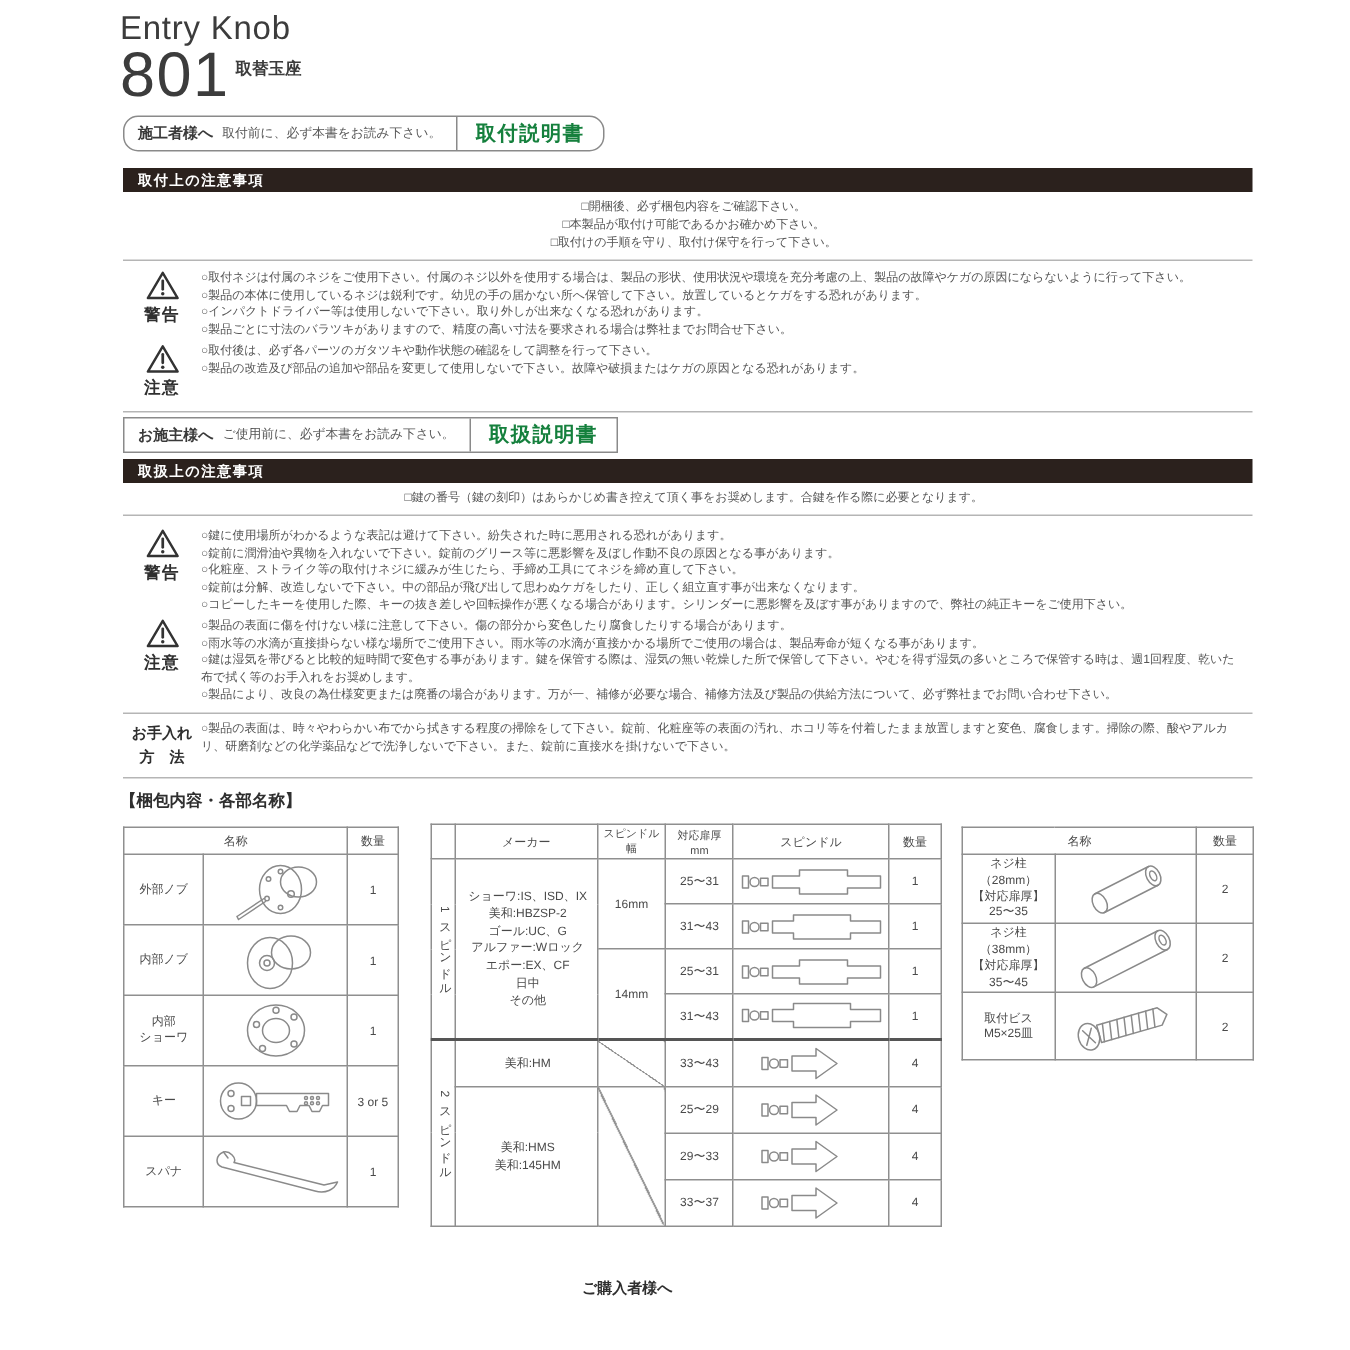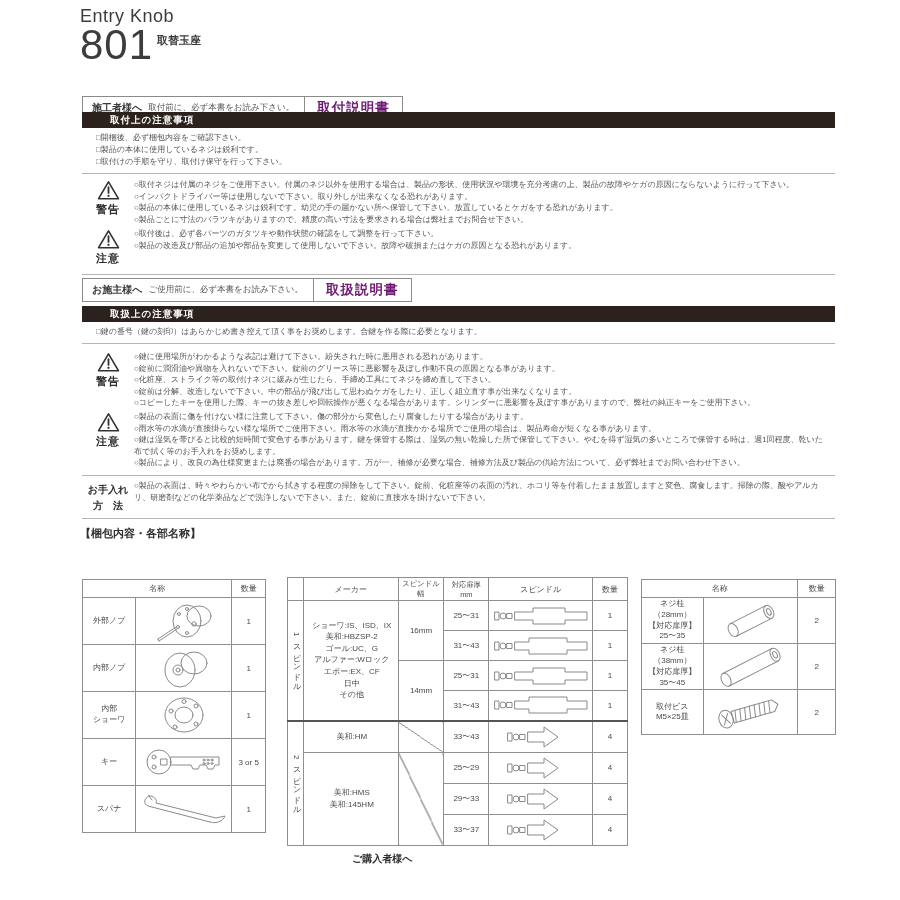--- a/index.html
+++ b/index.html
@@ -2,112 +2,112 @@
 <html><head>
 <meta charset="utf-8">
 <style>
   html,body{margin:0;padding:0;background:#fff;}
   .page{position:relative;width:900px;height:900px;background:#fff;overflow:hidden;
         font-family:"Liberation Sans","DejaVu Sans",sans-serif;color:#4a4a4a;}
   .pre{white-space:pre-line;}
 
   
   .title{position:absolute;left:80px;top:6px;color:#3c3c3c;}
-  .brand{font-size:18px;letter-spacing:.5px;font-weight:400;}
+  .brand{font-size:22px;letter-spacing:.5px;font-weight:400;}
   .modelrow{display:flex;align-items:flex-start;margin-top:-2px;}
   .model{font-size:42px;line-height:.95;font-weight:400;letter-spacing:1px;}
   .model-suffix{font-size:11px;font-weight:bold;margin:8px 0 0 4px;color:#3c3c3c;}
 
   
   .notice{position:absolute;left:82px;display:flex;align-items:stretch;border:1px solid #8a8a8a;height:22px;background:#fff;}
   .notice .lbl{font-weight:bold;font-size:10px;display:flex;align-items:center;padding:0 6px 0 9px;color:#3a3a3a;}
   .notice .txt{font-size:8.5px;display:flex;align-items:center;padding-right:10px;color:#555;}
   .notice .doc{border-left:1px solid #8a8a8a;display:flex;align-items:center;font-weight:bold;font-size:13.5px;
-               padding:0 12px;color:#701a75;letter-spacing:1px;}
+               padding:0 12px;color:#15803d;letter-spacing:1px;}
 
   
   .cbox{position:absolute;left:82px;width:753px;}
   .cbar{background:#2b211d;color:#fff;font-size:9.5px;font-weight:bold;height:16px;
-        display:flex;align-items:center;padding-left:28px;letter-spacing:1px;}
+        display:flex;align-items:center;padding-left:10px;letter-spacing:1px;}
   .csec{border-bottom:1px solid #b5b5b5;padding:4px 6px 5px 0;}
   .check-line,.o-line{font-size:8px;line-height:1.5;color:#555;}
-  .check-line{padding-left:14px;}
+  .check-line{padding-left:14px;text-align:center;}
   .warnrow{display:flex;align-items:flex-start;padding:4px 6px 4px 0;}
   .iconcol{width:52px;flex:0 0 52px;display:flex;flex-direction:column;align-items:center;padding-top:2px;}
   .tri{width:23px;height:21px;}
   .signlbl{font-size:11px;font-weight:bold;color:#2f2f2f;letter-spacing:1px;margin-top:1px;}
   .warnlines{flex:1;padding-top:1px;}
   .o-line{line-height:1.45;}
   .carelbl{font-size:10px;font-weight:bold;color:#2f2f2f;line-height:1.6;text-align:center;padding-top:3px;}
 
   
   .packtitle{position:absolute;left:80px;top:526px;font-size:11px;font-weight:bold;color:#2f2f2f;}
   table{border-collapse:collapse;}
   .ptable{position:absolute;background:#fff;}
-  .ptable table{width:100%;height:100%;margin-top:28px;}
+  .ptable table{width:100%;height:100%;}
   .ptable th,.ptable td{border:1px solid #8f8f8f;font-size:8px;color:#4a4a4a;text-align:center;vertical-align:middle;
                         font-weight:normal;padding:1px 2px;}
   .ptable table{border:1.5px solid #5f5f5f;}
   .ptable th{height:15px;background:#fff;}
   .namecell{line-height:1.35;}
   .qtycell{font-size:8.5px;}
   .imgcell svg{display:block;margin:0 auto;}
 
   .vlabel{writing-mode:vertical-rl;font-size:7.5px;letter-spacing:1px;padding:2px 1px;color:#4a4a4a;}
   .maker{font-size:7.3px;text-align:left;line-height:1.45;padding-left:4px !important;}
   .slash{background:linear-gradient(to top right,transparent 49.2%,#8f8f8f 49.2%,#8f8f8f 50.8%,transparent 50.8%);}
   .g2 td{border-top:2px solid #555 !important;}
   .spicon svg{display:block;margin:0 auto;}
 
   
-  .purchaser{position:absolute;left:352px;top:852px;width:460px;display:flex;}
+  .purchaser{position:absolute;left:388px;top:852px;width:460px;display:flex;}
   .purchaser .plbl{font-size:10px;font-weight:bold;color:#2f2f2f;flex:0 0 66px;}
   .purchaser .ptxt{font-size:8px;line-height:1.5;color:#555;flex:1;text-align:justify;}
   svg{stroke-linecap:round;stroke-linejoin:round;}
 </style>
 </head>
 <body>
 
 <div class="page">
 
   <div class="title">
     <div class="brand">Entry Knob</div>
     <div class="modelrow">
       <div class="model">801</div>
       <div class="model-suffix">取替玉座</div>
     </div>
   </div>
 
-  <div class="notice" style="top:96px;">
+  <div class="notice" style="top:77px;border-radius:10px;">
     <span class="lbl">施工者様へ</span>
     <span class="txt">取付前に、必ず本書をお読み下さい。</span>
     <span class="doc">取付説明書</span>
   </div>
 
   <div class="cbox" style="top:112px;">
     <div class="cbar">取付上の注意事項</div>
     <div class="csec">
       <div class="check-line">□開梱後、必ず梱包内容をご確認下さい。</div>
-      <div class="check-line">□製品の本体に使用しているネジは鋭利です。</div>
+      <div class="check-line">□本製品が取付け可能であるかお確かめ下さい。</div>
       <div class="check-line">□取付けの手順を守り、取付け保守を行って下さい。</div>
     </div>
     <div class="csec" style="padding:0 6px 4px 0;">
       <div class="warnrow" style="padding-bottom:0;">
         <div class="iconcol">
           <svg class="tri" viewBox="0 0 24 22" fill="none" stroke="#333">
             <path d="M12 2 L22.4 19.6 L1.6 19.6 Z" stroke-width="1.7"></path>
             <line x1="12" y1="7.5" x2="12" y2="13.5" stroke-width="1.9"></line>
             <circle cx="12" cy="16.6" r="1.2" fill="#333" stroke="none"></circle>
           </svg>
           <div class="signlbl">警告</div>
         </div>
         <div class="warnlines">
           <div class="o-line">○取付ネジは付属のネジをご使用下さい。付属のネジ以外を使用する場合は、製品の形状、使用状況や環境を充分考慮の上、製品の故障やケガの原因にならないように行って下さい。</div>
+          <div class="o-line">○製品の本体に使用しているネジは鋭利です。幼児の手の届かない所へ保管して下さい。放置しているとケガをする恐れがあります。</div>
           <div class="o-line">○インパクトドライバー等は使用しないで下さい。取り外しが出来なくなる恐れがあります。</div>
-          <div class="o-line">○製品の本体に使用しているネジは鋭利です。幼児の手の届かない所へ保管して下さい。放置しているとケガをする恐れがあります。</div>
           <div class="o-line">○製品ごとに寸法のバラツキがありますので、精度の高い寸法を要求される場合は弊社までお問合せ下さい。</div>
         </div>
       </div>
       <div class="warnrow" style="padding-top:2px;">
         <div class="iconcol">
           <svg class="tri" viewBox="0 0 24 22" fill="none" stroke="#333">
             <path d="M12 2 L22.4 19.6 L1.6 19.6 Z" stroke-width="1.7"></path>
             <line x1="12" y1="7.5" x2="12" y2="13.5" stroke-width="1.9"></line>
             <circle cx="12" cy="16.6" r="1.2" fill="#333" stroke="none"></circle>
           </svg>

